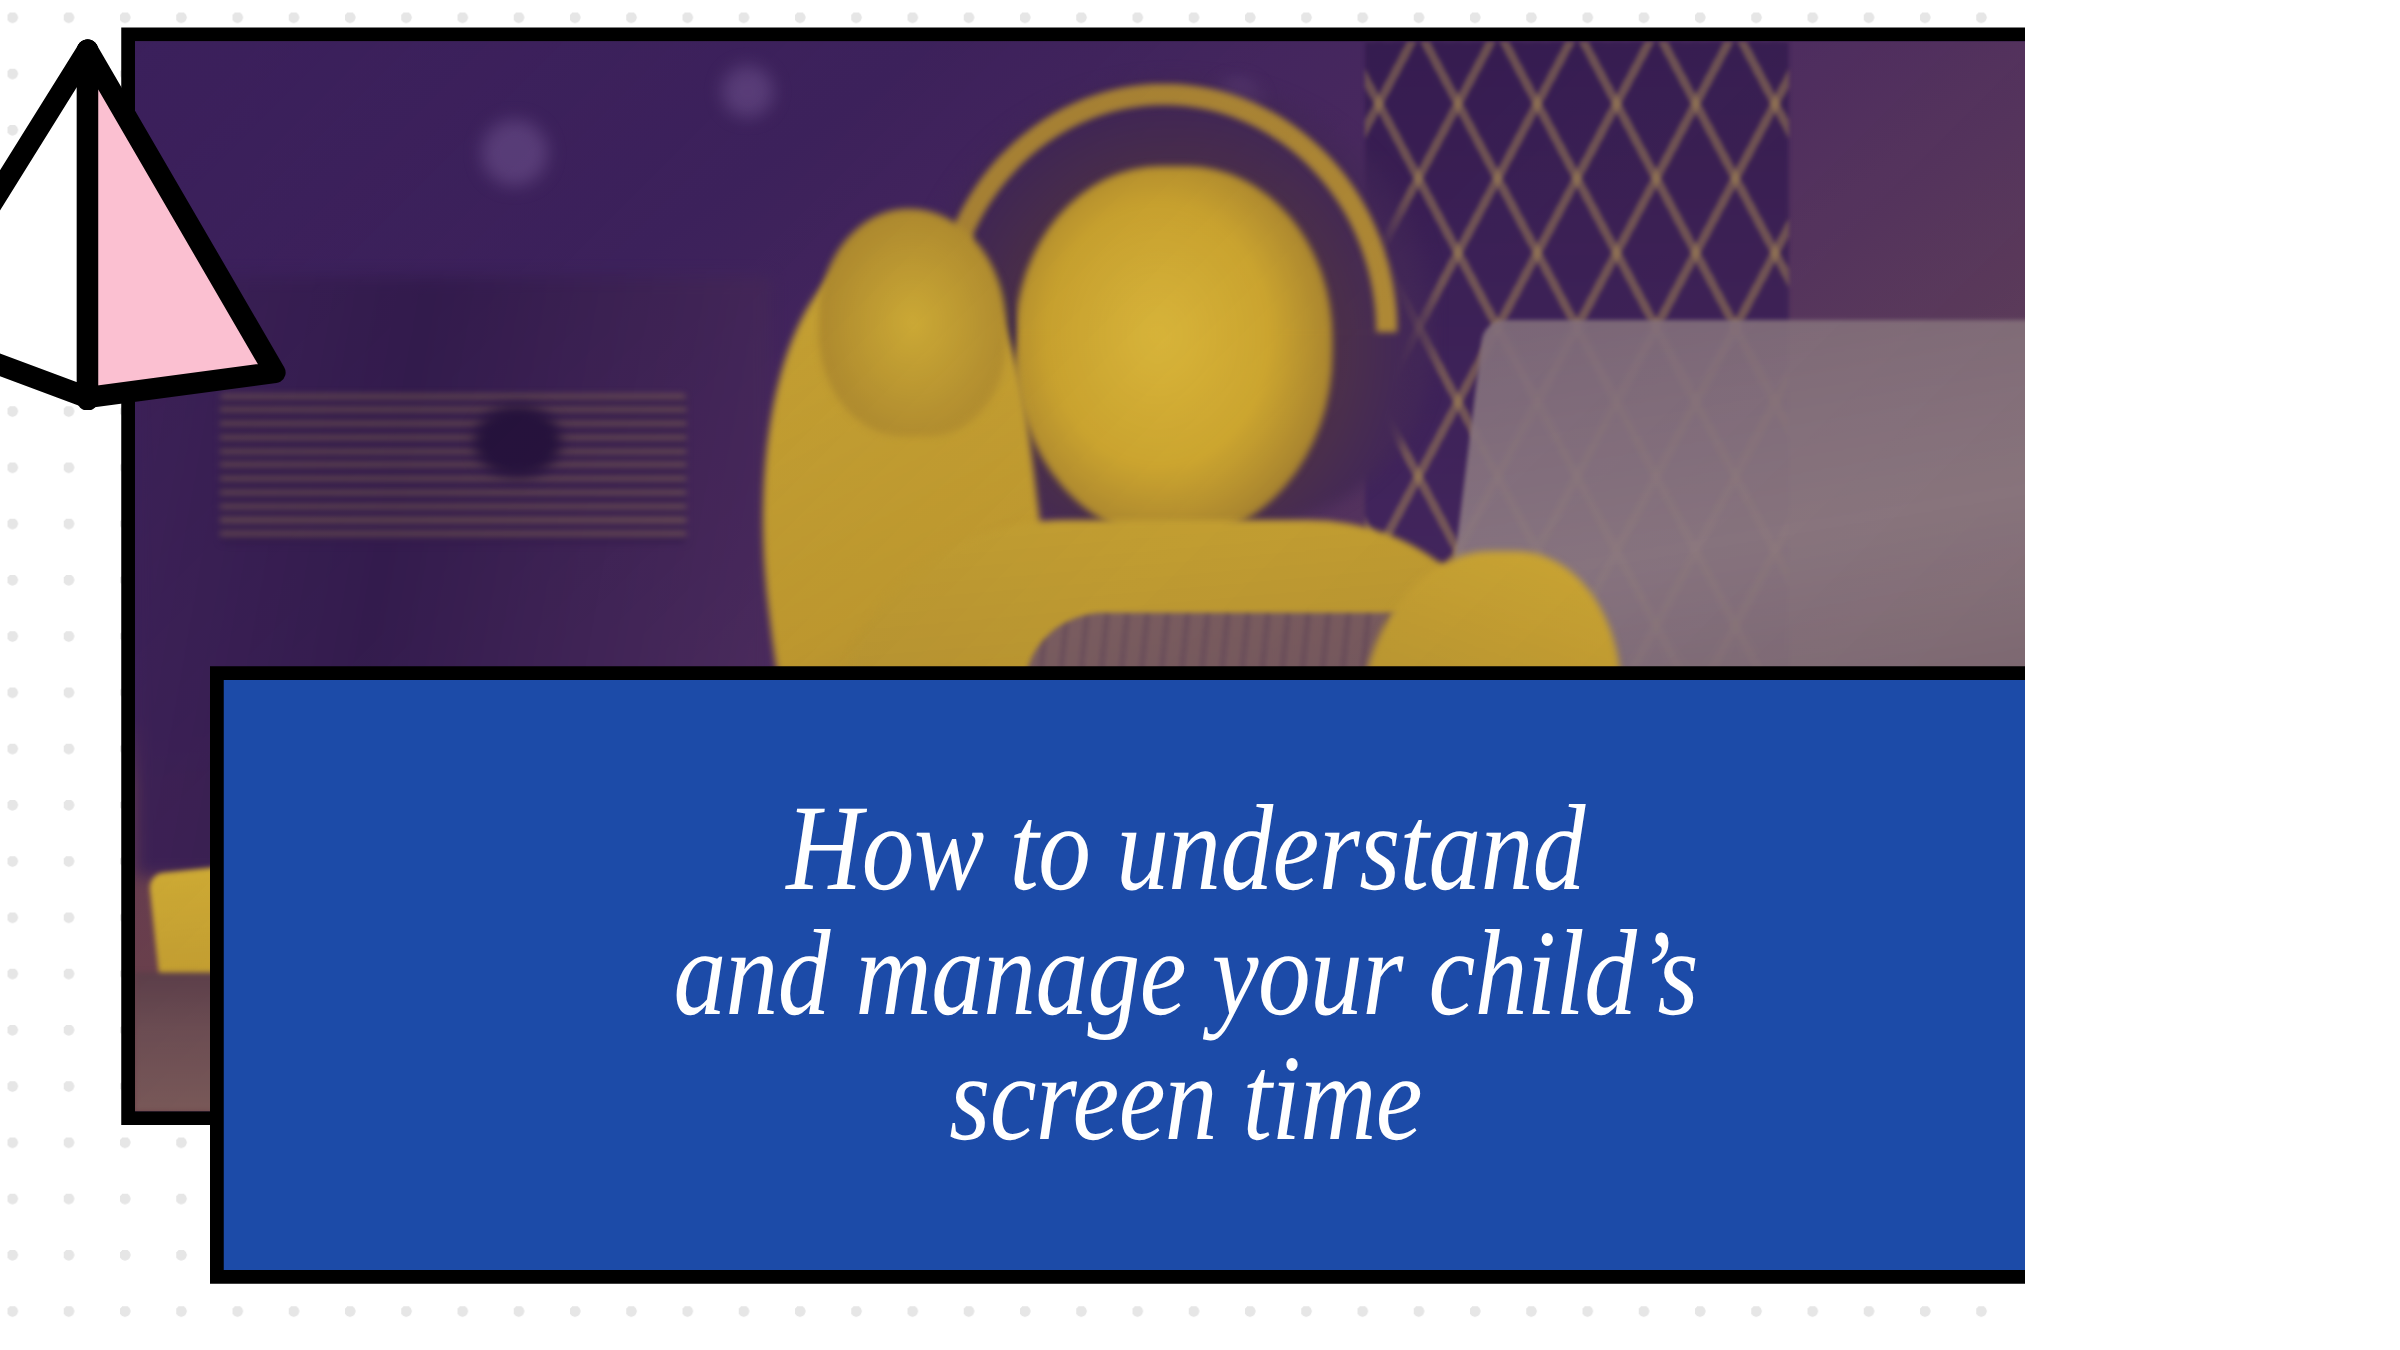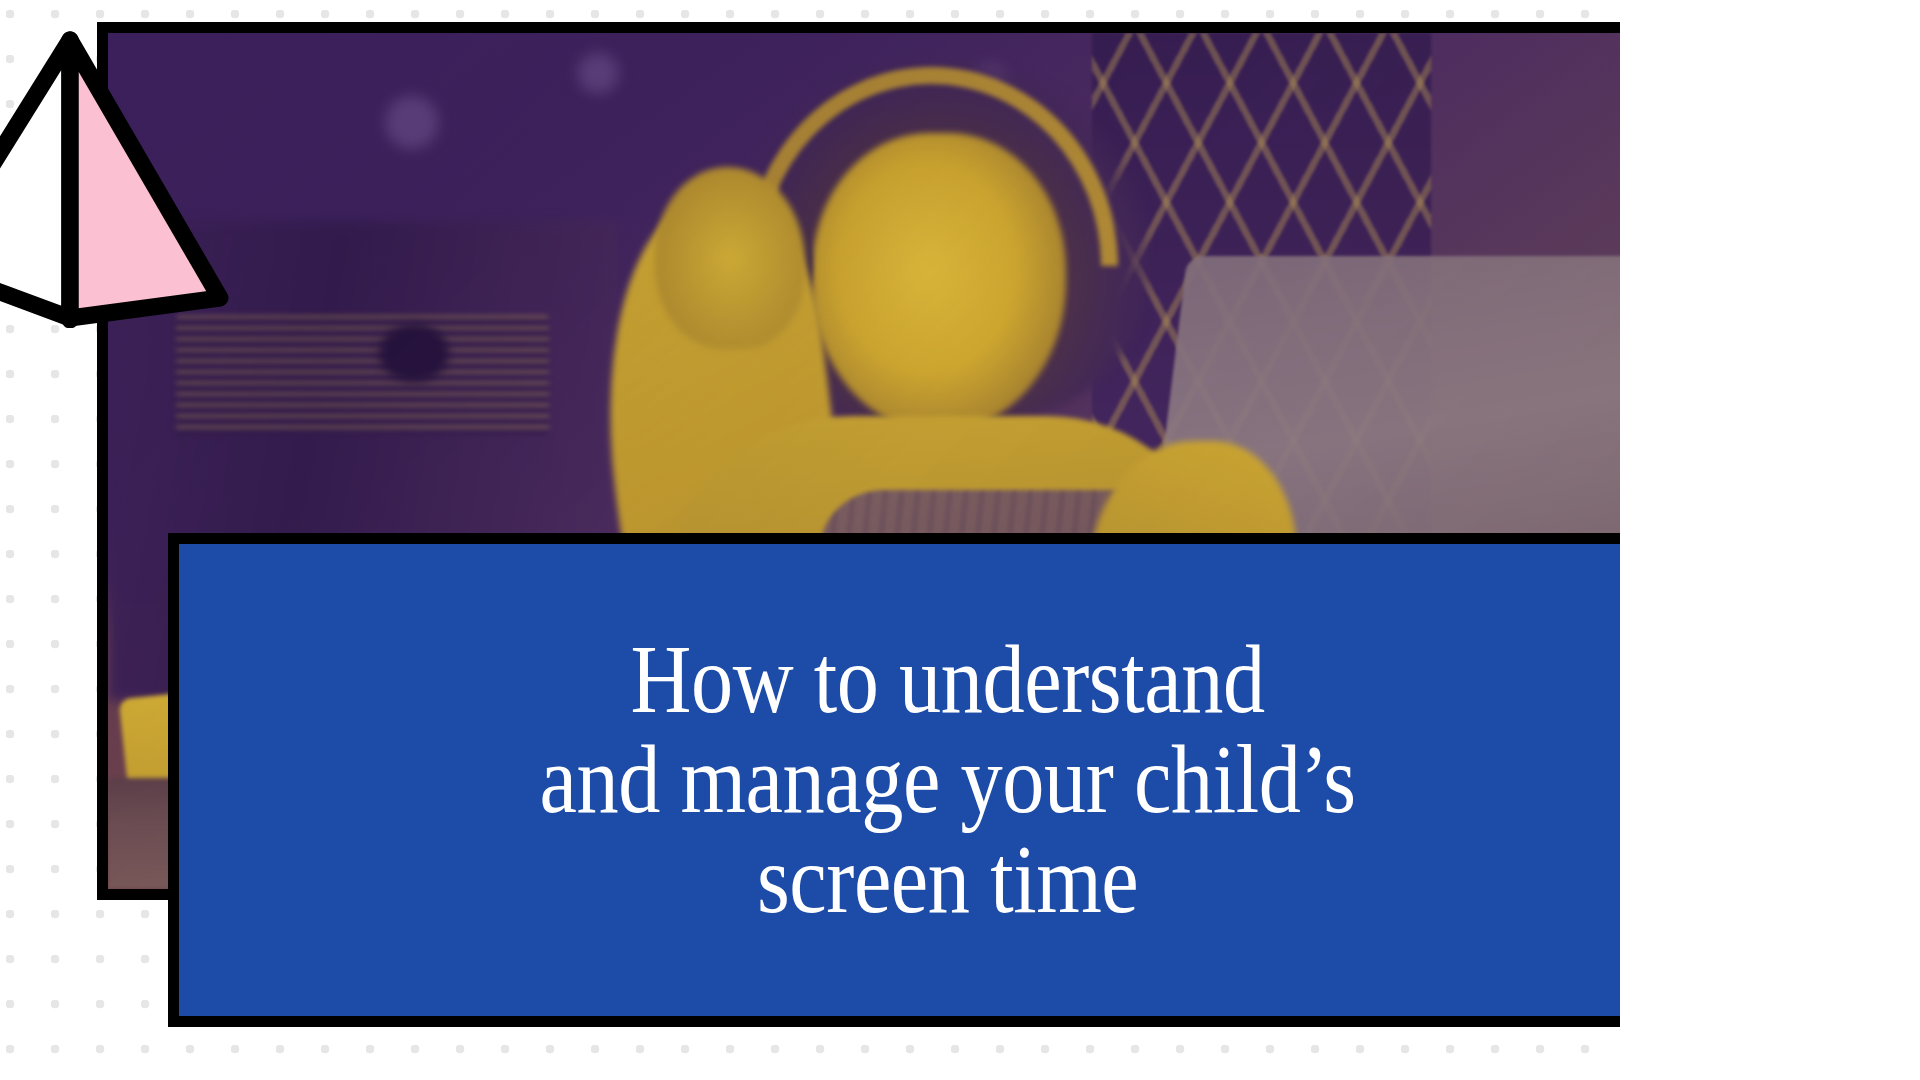--- a/index.html
+++ b/index.html
@@ -13,20 +13,21 @@
   
   #poster{
     position:relative;
     width:1620px; height:1080px;
     background-color:#ffffff;
     background-image:
       radial-gradient(circle at 4px 4px, #e6e6e6 4.2px, rgba(230,230,230,0) 4.6px);
     background-size:45px 45px;
     background-position:6px 10px;
     overflow:hidden;
+    font-style:italic;
   }
 
   
   .photo-frame{
     position:absolute;
     left:97px; top:22px;
     width:1718px; height:878px;
     background:#000;
     padding:11px;
     z-index:2;

